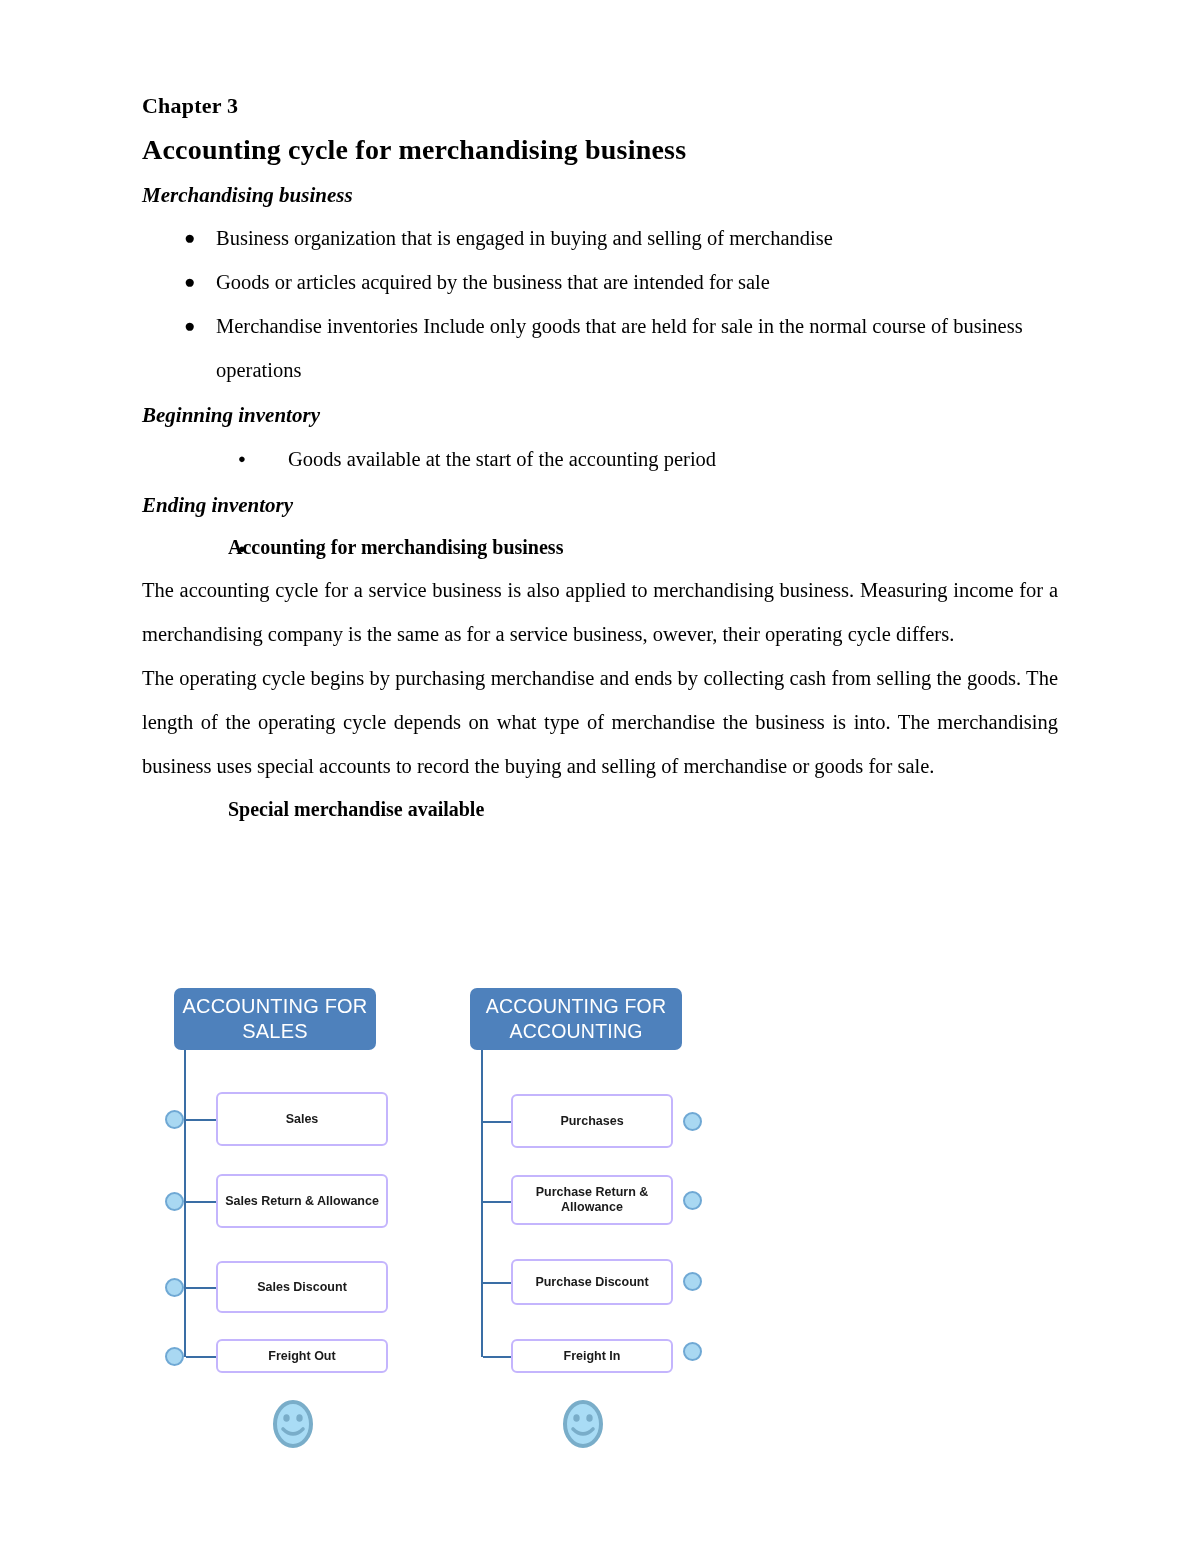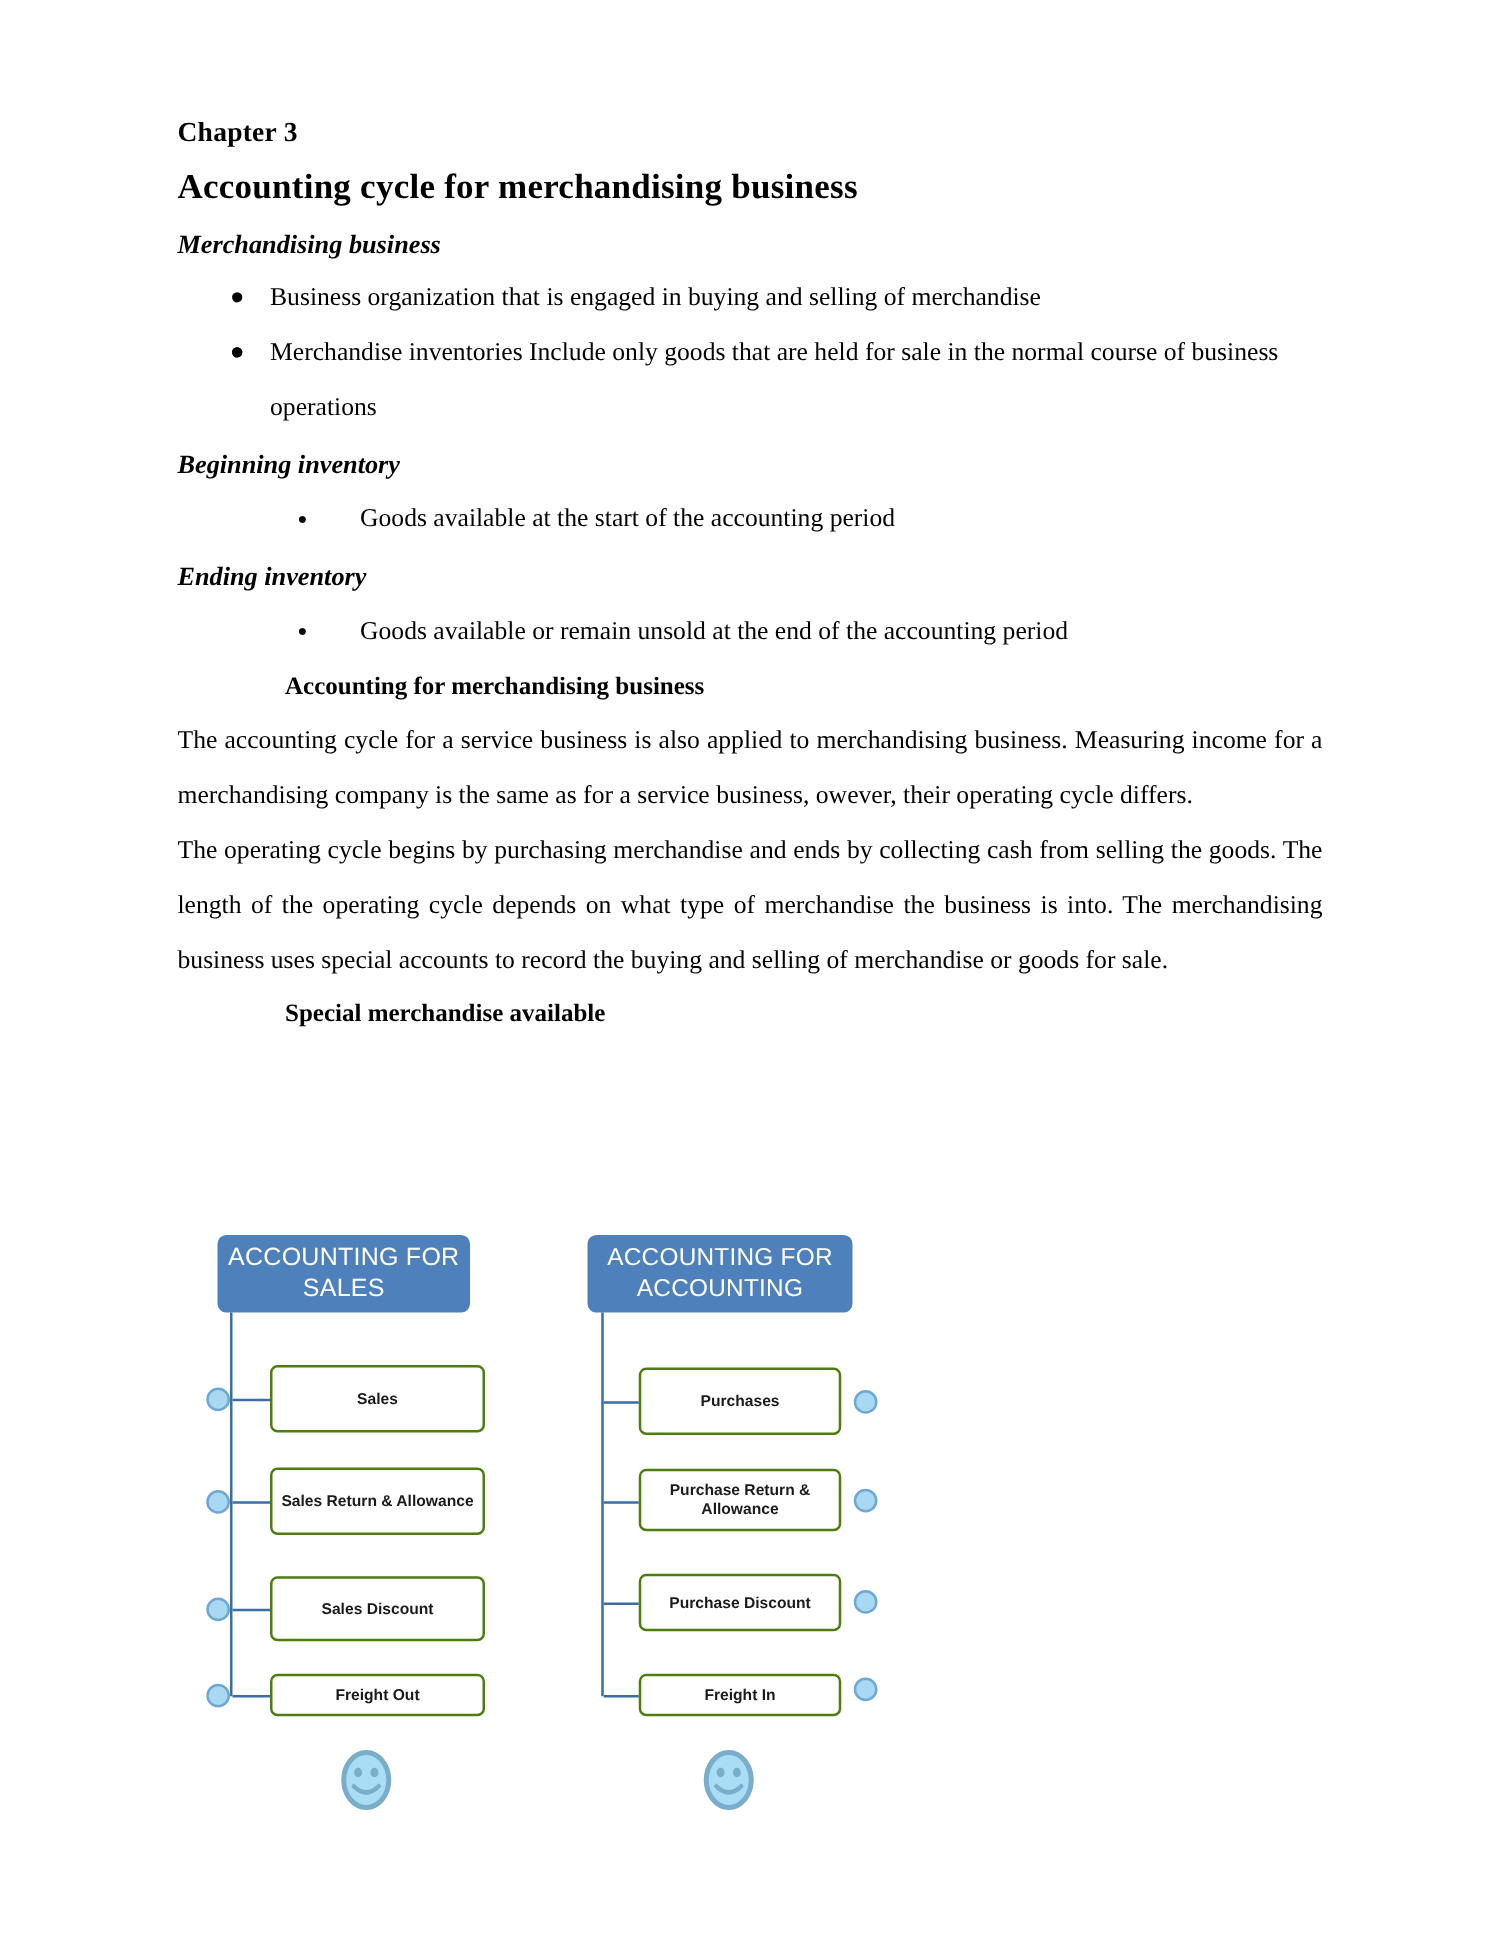--- a/index.html
+++ b/index.html
@@ -154,21 +154,21 @@
   .stub {
     position: absolute;
     height: 2px;
     background: #3A6EA5;
   }
 
   
   .node {
     position: absolute;
     background: #ffffff;
-    border: 2px solid #4d7c0f;
+    border: 2px solid #c4b5fd;
     border-radius: 6px;
     box-sizing: border-box;
     display: flex;
     align-items: center;
     justify-content: center;
     text-align: center;
     font-family: "Liberation Sans", "DejaVu Sans", sans-serif;
     font-size: 12.5px;
     font-weight: bold;
     line-height: 15px;
@@ -200,34 +200,34 @@
 <div class="page">
   <div class="content">
 
     <div class="title-center">Chapter 3</div>
     <div class="title-center t2">Accounting cycle for merchandising business</div>
 
     <div class="heading-left">Merchandising business</div>
 
     <ul class="bullets">
       <li><span class="dot">●</span><span>Business organization that is engaged in buying and selling of merchandise</span></li>
-      <li><span class="dot">●</span></li>
+      <li><span class="dot">●</span><span>Goods or articles  acquired by the business   that are intended for sale</span></li>
       <li><span class="dot">●</span><span>Merchandise inventories Include only goods that are held for sale in the normal course of business operations</span></li>
     </ul>
 
     <div class="heading-left">Beginning inventory</div>
 
     <ul class="bullets small-dot">
       <li><span class="dot">●</span><span>Goods available at the start of the accounting period</span></li>
     </ul>
 
     <div class="heading-left">Ending inventory</div>
 
     <ul class="bullets small-dot">
-      <li><span class="dot">●</span><span>Goods available or remain unsold at the end of the accounting period</span></li>
+      <li><span class="dot">●</span></li>
     </ul>
 
     <div class="heading-indent">Accounting for merchandising business</div>
 
     <p class="para">The accounting cycle for a service business is also applied to merchandising business. Measuring income for a merchandising company is the same as for a service business, owever, their operating cycle differs.</p>
     <p class="para">The operating cycle begins by purchasing merchandise and ends by collecting cash from selling the goods. The length of the operating cycle depends on what type of merchandise the business is into.   The merchandising business uses special accounts to record the buying and selling of merchandise or goods for sale.</p>
 
     <div class="heading-indent">Special merchandise available</div>
   </div>
 

